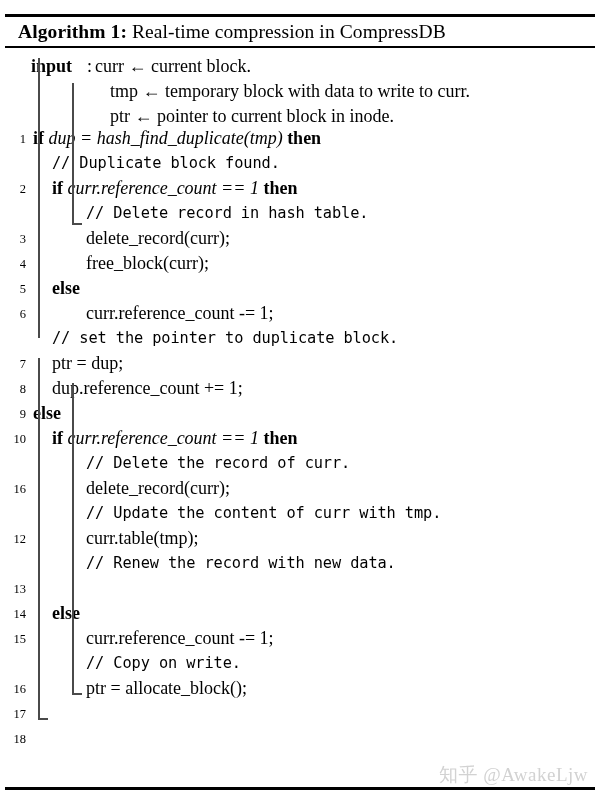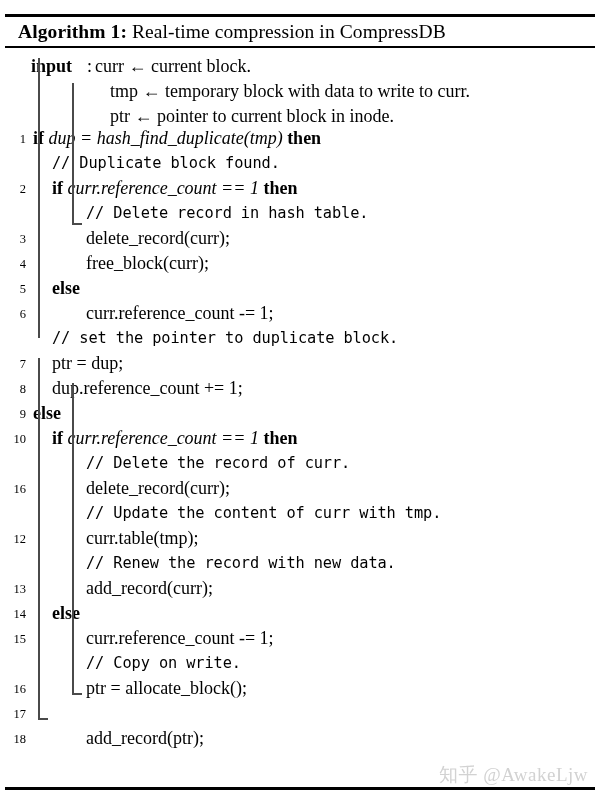--- a/index.html
+++ b/index.html
@@ -279,21 +279,20 @@
         <div class="line">
           <span class="lineno">12</span>
           <span class="code ind2">curr.table(tmp);</span>
         </div>
         <div class="line">
           <span class="lineno"></span>
           <span class="code ind2 mono">// Renew the record with new data.</span>
         </div>
         <div class="line">
           <span class="lineno">13</span>
-          <span class="code ind2">add_record(curr);</span>
         </div>
         <div class="line">
           <span class="lineno">14</span>
           <span class="code ind1"><span class="kw">else</span></span>
         </div>
         <div class="line">
           <span class="lineno">15</span>
           <span class="code ind2">curr.reference_count -= 1;</span>
         </div>
         <div class="line">
@@ -302,21 +301,20 @@
         </div>
         <div class="line">
           <span class="lineno">16</span>
           <span class="code ind2">ptr = allocate_block();</span>
         </div>
         <div class="line">
           <span class="lineno">17</span>
         </div>
         <div class="line">
           <span class="lineno">18</span>
-          <span class="code ind2">add_record(ptr);</span>
         </div>
       </div>
 
     <div id="indent-rules">
         <div class="vrule" style="left: 38px; top: 10px; height: 280px;"></div>
         <div class="vrule" style="left: 72px; top: 35px; height: 140px;"></div>
         <div class="vfoot" style="left: 72px; top: 175px; width: 10px;"></div>
         <div class="vrule" style="left: 38px; top: 310px; height: 360px;"></div>
         <div class="vfoot" style="left: 38px; top: 670px; width: 10px;"></div>
         <div class="vrule" style="left: 72px; top: 335px; height: 310px;"></div>

